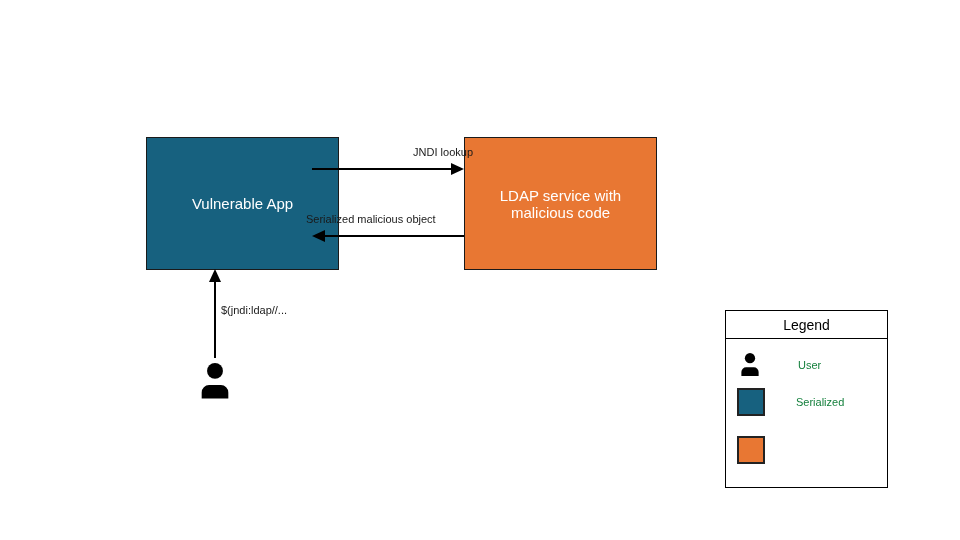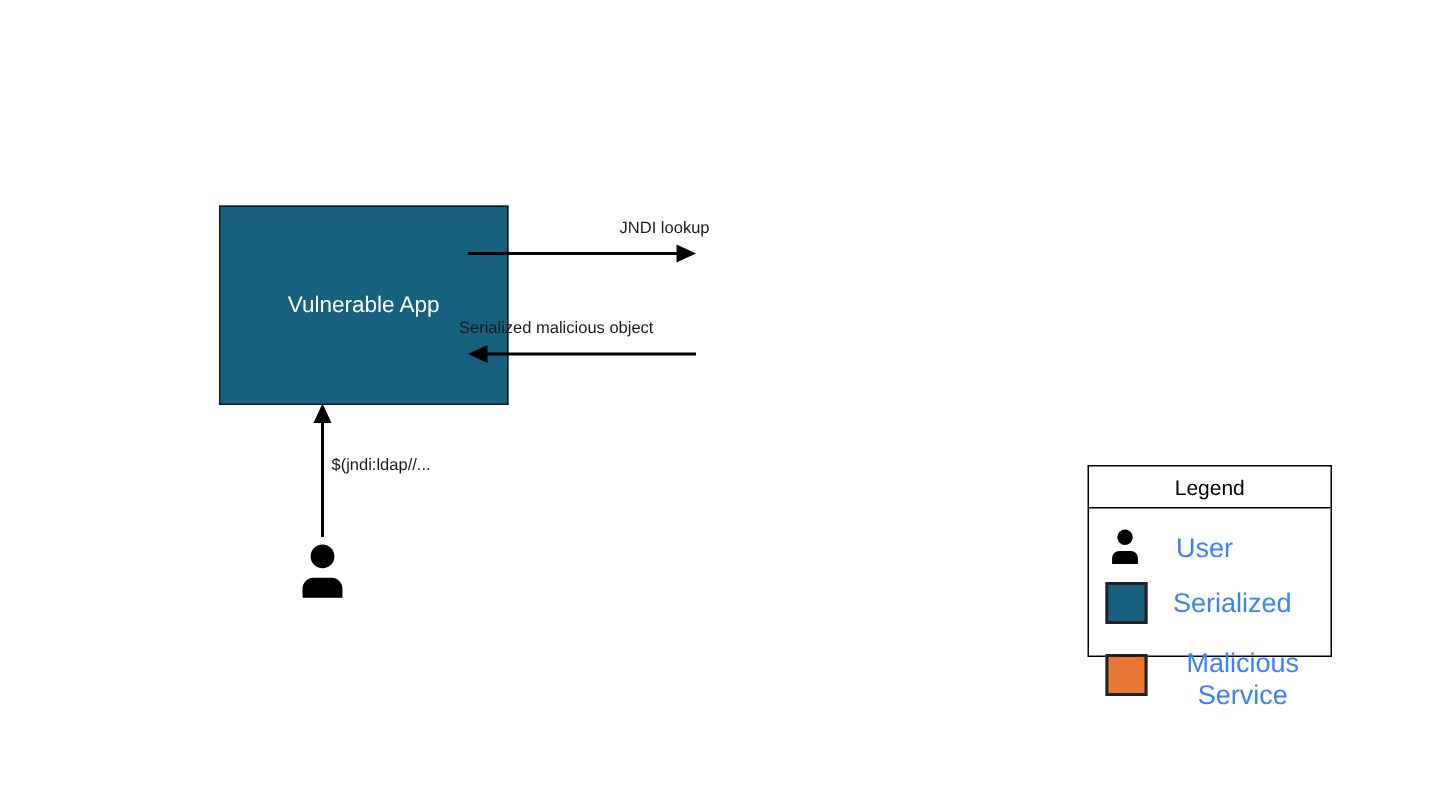--- a/index.html
+++ b/index.html
@@ -21,48 +21,51 @@
     position:absolute;font-size:11px;color:#1a1a1a;white-space:nowrap;
   }
   .lbl-jndi{left:311px;top:146px;width:150px;text-align:right;margin-left:12px;}
   .lbl-serialized{left:306px;top:213px;width:160px;}
   .lbl-injection{left:221px;top:304px;text-align:right;}
   svg.overlay{position:absolute;left:0;top:0;width:960px;height:540px;pointer-events:none;}
   .person{position:absolute;}
   .person svg{display:block;width:100%;height:100%;fill:#000;}
   .person-main{left:198px;top:361px;width:34px;height:38px;}
   .legend{
-    position:absolute;left:725px;top:310px;width:163px;height:128px;
+    position:absolute;left:725px;top:310px;width:163px;height:178px;
     border:1.5px solid #000;box-sizing:border-box;background:#fff;
   }
   .legend-header{
     height:27px;border-bottom:1.5px solid #000;display:flex;align-items:center;justify-content:center;
     font-size:14px;color:#000;
   }
   .legend-body{position:relative;height:148px;}
   .legend-user-icon{position:absolute;left:13px;top:13px;width:22px;height:24px;}
   .legend-user-icon svg{display:block;width:100%;height:100%;fill:#000;}
   .legend-swatch{position:absolute;width:28px;height:28px;border:2px solid #222;box-sizing:border-box;}
   .sw-app{left:11px;top:49px;}
   .sw-mal{left:11px;top:97px;}
-  .legend-label{position:absolute;font-size:18px;color:#3b82f6;}
+  .legend-label{position:absolute;font-size:11px;color:#15803d;margin-left:14px;}
   .ll-user{left:58px;top:14px;line-height:24px;}
   .ll-app{left:56px;top:49px;line-height:28px;}
   .ll-mal{left:50px;top:93px;width:105px;text-align:center;line-height:21px;}
 </style>
 </head>
 <body>
 
 <div class="canvas">
 
 
   <div class="node node-app" style="background-color: rgb(23, 97, 127);">
     <span>Vulnerable App</span>
   </div>
 
+  <div class="node node-ldap" style="background-color: rgb(232, 119, 51);">
+    <span>LDAP service with malicious code</span>
+  </div>
 
   <svg class="overlay">
     <g>
       <line x1="312" y1="169" x2="453" y2="169" stroke="#000" stroke-width="2"></line>
       <polygon points="464,169 451,163 451,175" fill="#000"></polygon>
     </g>
     <g>
       <line x1="464" y1="236" x2="323" y2="236" stroke="#000" stroke-width="2"></line>
       <polygon points="312,236 325,230 325,242" fill="#000"></polygon>
     </g>
@@ -92,18 +95,17 @@
           <circle cx="12" cy="6.6" r="5.6"></circle>
           <path d="M2.6 26 v-4.2 a5.2 5.2 0 0 1 5.2-5.2 h8.4 a5.2 5.2 0 0 1 5.2 5.2 V26 z"></path>
         </svg>
       </div>
       <div class="legend-label ll-user">User</div>
 
       <div class="legend-swatch sw-app" style="background-color: rgb(23, 97, 127);"></div>
       <div class="legend-label ll-app">Serialized</div>
 
       <div class="legend-swatch sw-mal" style="background-color: rgb(232, 119, 51);"></div>
-      <div class="legend-label ll-mal">Malicious Service</div>
 
     </div>
   </div>
 
 </div>
 
 </body></html>

